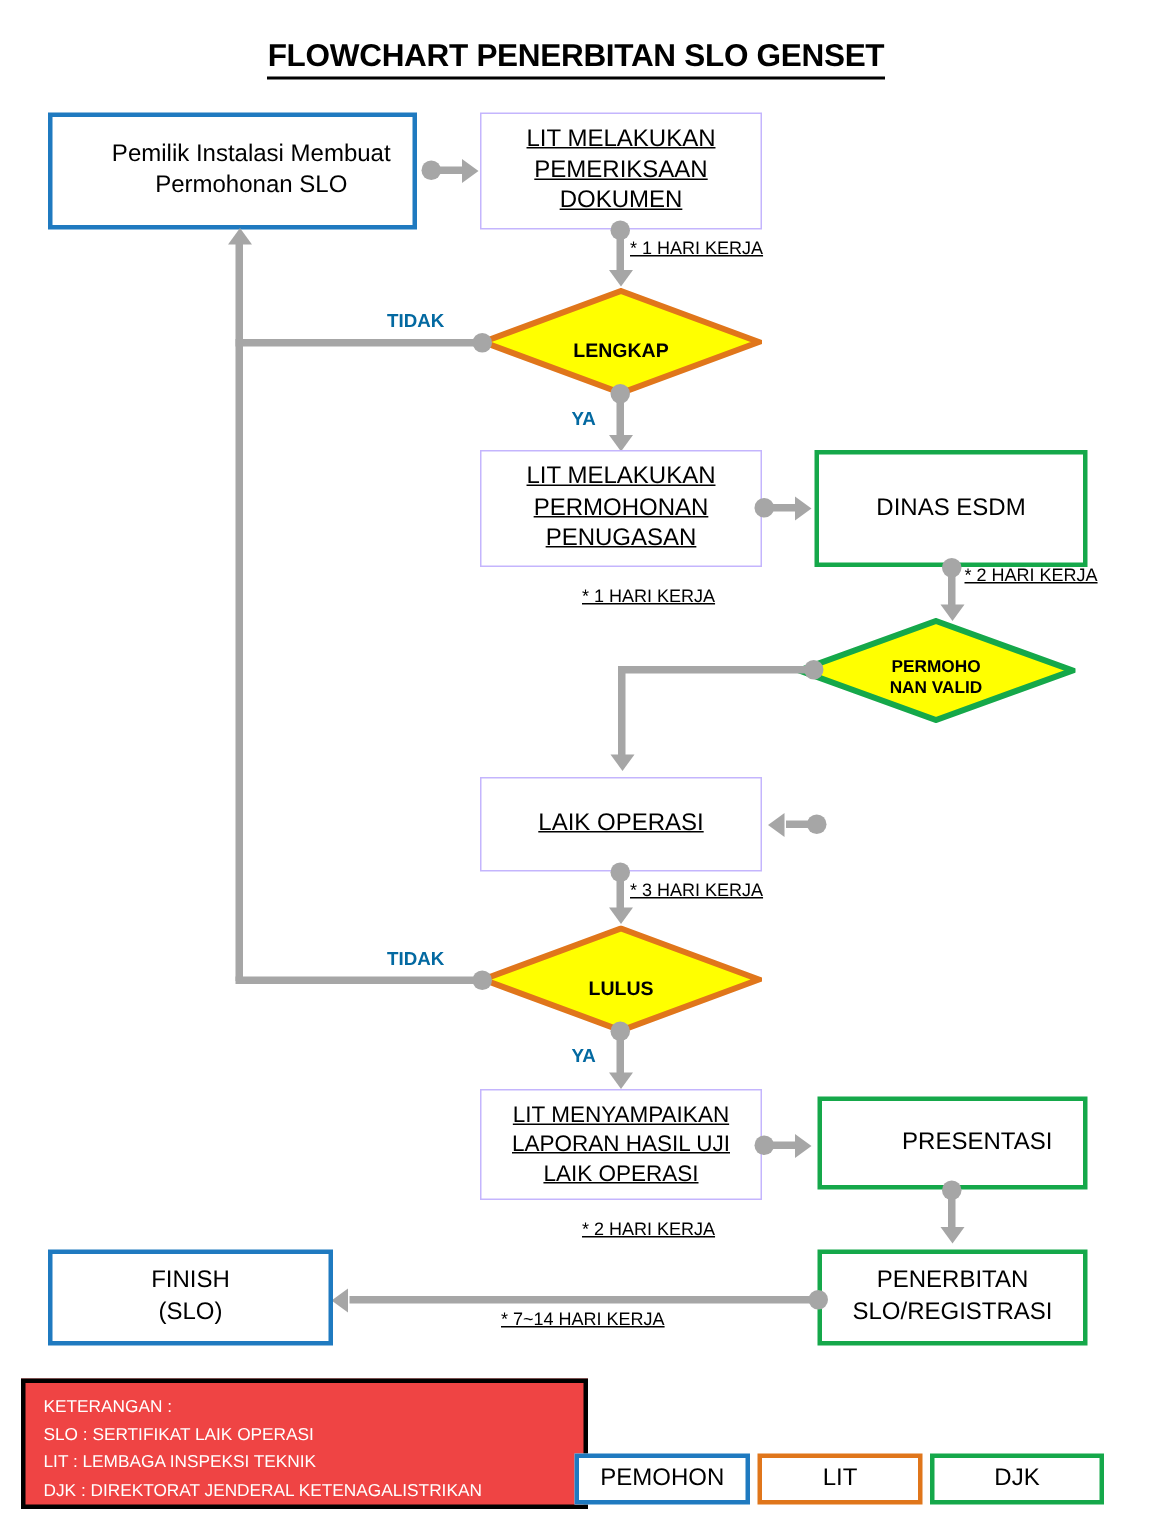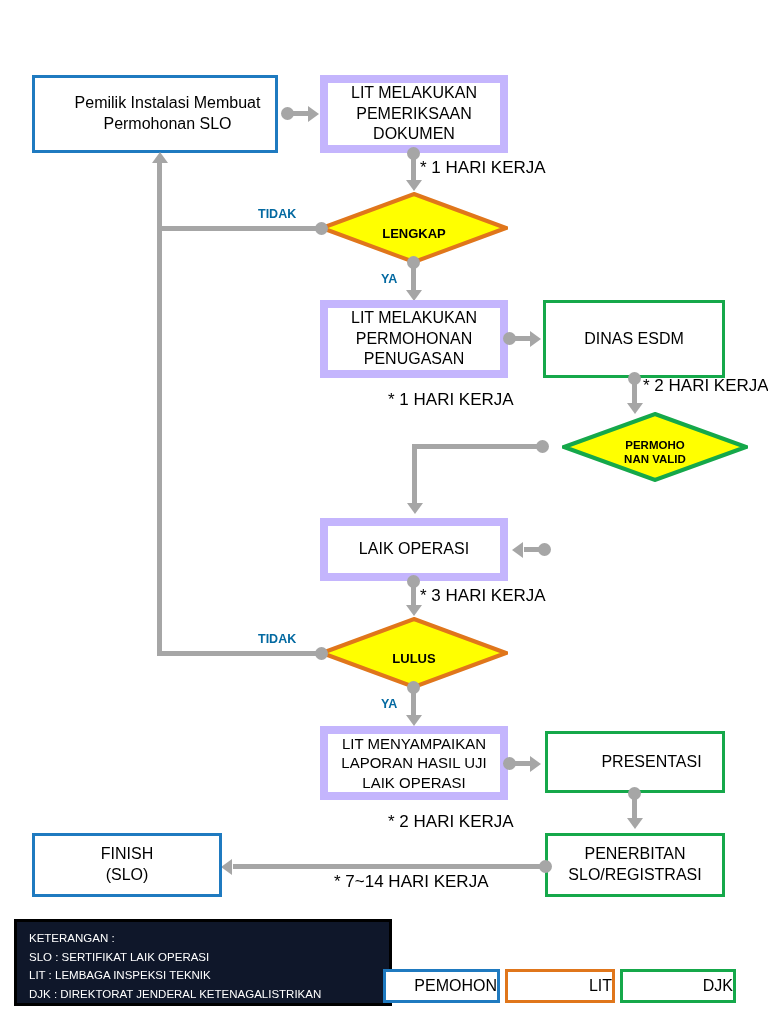--- a/index.html
+++ b/index.html
@@ -42,21 +42,21 @@
     box-sizing: border-box;
     background: #ffffff;
     display: flex;
     align-items: center;
     justify-content: center;
     text-align: center;
     color: #000000;
     line-height: 1.30;
   }
   .node.blue   { border: 3px solid #1f7ac0; }
-  .node.orange { border: 8px solid #c4b5fd; }
+  .node.orange { border: 1px solid #c4b5fd; text-decoration: underline; }
   .node.green  { border: 3px solid #15a84a; }
   .node.green-dashed {
     border: 4px dashed #15a84a;
   }
 
   .t16 { font-size: 16px; }
   .t15 { font-size: 15px; }
 
   
   .diamond {
@@ -120,68 +120,72 @@
   }
   .arrow.left {
     border-top: 8px solid transparent;
     border-bottom: 8px solid transparent;
     border-right: 11px solid #a6a6a6;
   }
 
   
   .annot {
     position: absolute;
-    font-size: 17px;
+    font-size: 12px;
     color: #000000;
     white-space: nowrap;
+    text-decoration: underline;
   }
   .branch {
     position: absolute;
     font-size: 12.5px;
     font-weight: bold;
     color: #0369a1;
     white-space: nowrap;
   }
 
   
   .keterangan {
     position: absolute;
     left: 14px;
     top: 919px;
     width: 378px;
     height: 87px;
     box-sizing: border-box;
-    background: #0f172a;
+    background: #ef4444;
     border: 3px solid #000000;
     padding: 7px 0 0 12px;
   }
   .keterangan div {
     font-size: 11.5px;
     color: #ffffff;
     line-height: 1.62;
     white-space: nowrap;
   }
 
   
   .keybox {
     position: absolute;
     box-sizing: border-box;
     background: #ffffff;
     display: flex;
     align-items: center;
-    justify-content: flex-end;
+    justify-content: center;
     font-size: 16px;
     color: #000000;
   }
 </style>
 </head>
 <body>
 
 <div id="page">
 
+  <div class="title">
+    <span>FLOWCHART PENERBITAN SLO GENSET</span>
+  </div>
 
   <div class="node blue t16" style="left:32px; top:75px; width:246px; height:78px;padding-left:25px;">
     <div>
       <div>Pemilik Instalasi Membuat</div>
       <div>Permohonan SLO</div>
     </div>
   </div>
 
   <div class="dot" style="left:281px; top:107px;"></div>
   <div class="ln h" style="left:288px; top:111px; width:22px;"></div>
@@ -234,21 +238,21 @@
 
   <div class="node green t16" style="left:543px; top:300px; width:182px; height:78px;">
     <div>DINAS ESDM</div>
   </div>
 
   <div class="dot" style="left:628px; top:372px;"></div>
   <div class="ln v" style="left:632px; top:378px; height:26px;"></div>
   <div class="arrow down" style="left:626.5px; top:403px;"></div>
   <div class="annot" style="left:643px; top:376px;">* 2 HARI KERJA</div>
 
-  <div class="diamond" style="left:562px; top:412px; width:186px; height:70px;">
+  <div class="diamond" style="left:531px; top:412px; width:186px; height:70px;">
     <svg class="shape" viewBox="0 0 186 70" preserveAspectRatio="none">
       <polygon points="93,2 184,35 93,68 2,35" fill="#ffff00" stroke="#15a84a" stroke-width="4"></polygon>
     </svg>
     <div class="dlabel small">
       <div>PERMOHO</div>
       <div>NAN VALID</div>
     </div>
   </div>
 
   <div class="dot" style="left:536px; top:440px;"></div>

